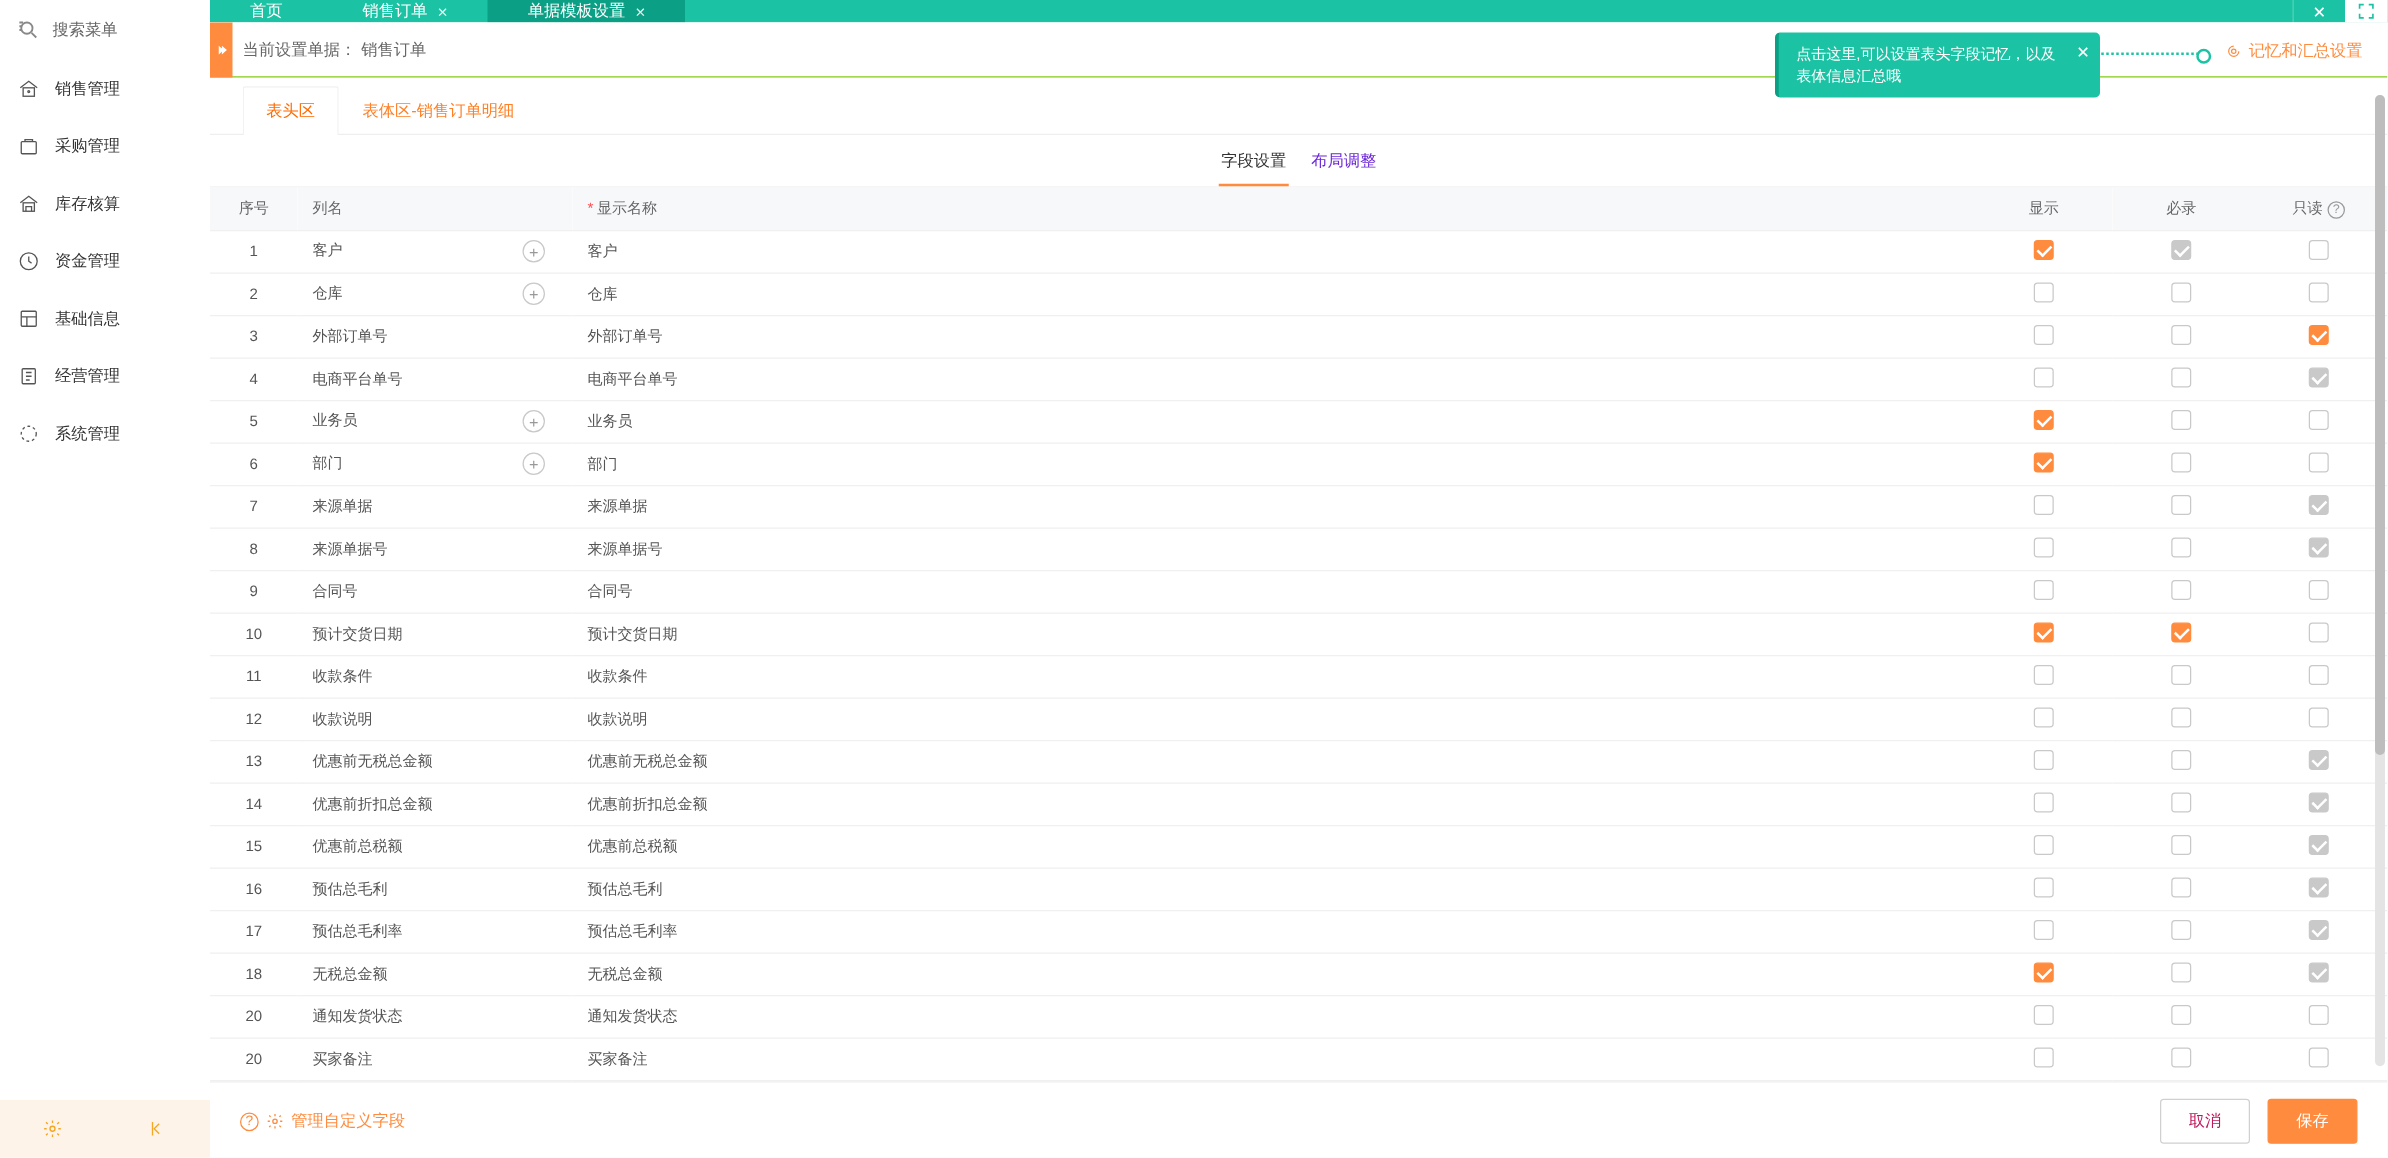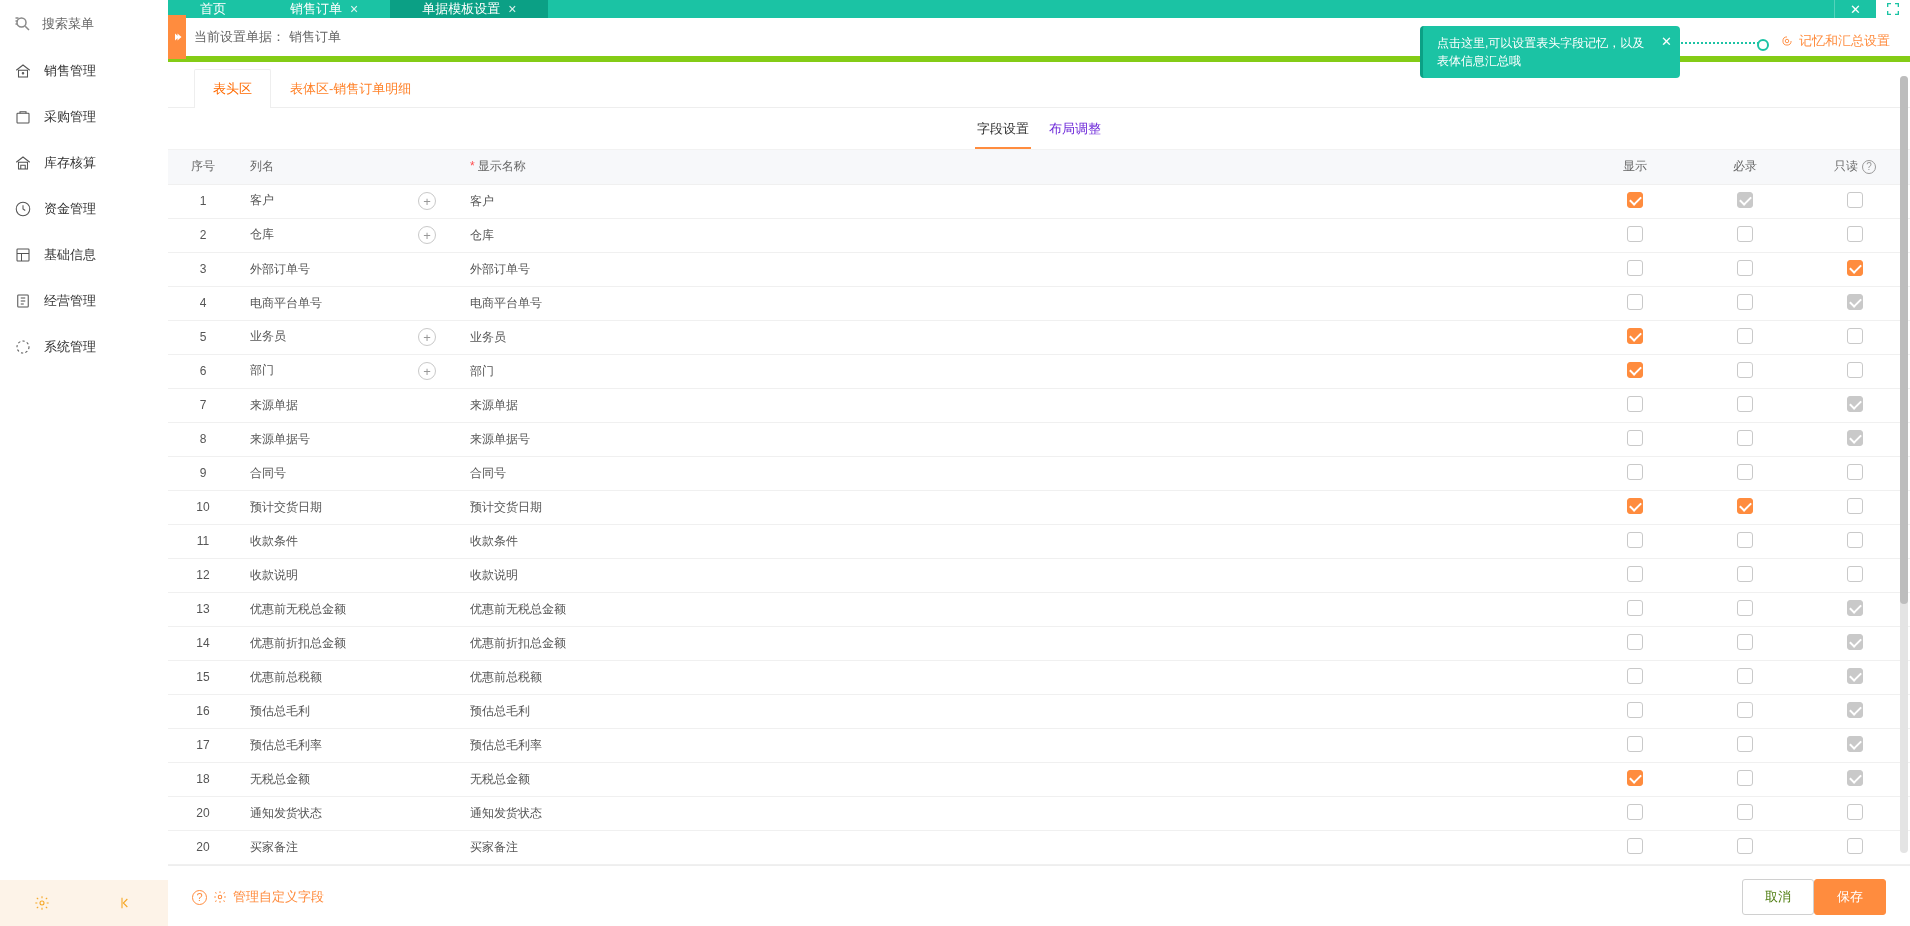--- a/index.html
+++ b/index.html
@@ -19,21 +19,21 @@
 .main { flex:1; display:flex; flex-direction:column; background:#fff; }
 .tabbar { height:42px; background:#1bc3a4; display:flex; align-items:stretch; position:relative; }
 .tab { padding:0 32px; display:flex; align-items:center; color:#fff; cursor:pointer; font-size:13px; gap:8px; }
 .tab.active { background:#0ba085; }
 .tab-x { font-size:14px; opacity:.85; cursor:pointer; }
 .tab-close-all { margin-left:auto; width:42px; display:flex; align-items:center; justify-content:center; color:#fff; cursor:pointer; border-left:1px solid rgba(255,255,255,.25); }
 .tab-expand { width:34px; display:flex; align-items:center; justify-content:center; color:#1bc3a4; cursor:pointer; background:#fff; }
 
 .content { flex:1; background:#f5f5f5; padding:0 0 0 0; display:flex; flex-direction:column; position:relative; }
 
-.crumb-row { height:44px; background:#fff; border-bottom:6px solid #84cc16; margin:0; display:flex; align-items:center; position:relative; }
+.crumb-row { height:44px; background:#fff; border-bottom:1px solid #84cc16; margin:0; display:flex; align-items:center; position:relative; }
 .crumb-toggle { width:18px; height:44px; background:#ff8c3e; display:flex; align-items:center; justify-content:center; cursor:pointer; }
 .crumb-toggle svg{ width:12px; height:12px; fill:#fff; }
 .crumb-text { margin-left:8px; color:#666; }
 .crumb-text b { font-weight:400; color:#666; margin-left:4px; }
 .tooltip-box { position:absolute; right:230px; top:8px; background:#1bc3a4; color:#fff; padding:8px 28px 8px 14px; border-radius:4px; font-size:12px; line-height:1.5; max-width:260px; border-left:3px solid #0ba085;}
 .tooltip-box .tip-x { position:absolute; right:8px; top:6px; cursor:pointer; font-size:13px; }
 .tooltip-wire { position:absolute; right:147px; top:24px; width:82px; height:2px; border-top:2px dotted #1bc3a4; }
 .tooltip-wire::after{ content:""; position:absolute; right:-6px; top:-5px; width:8px; height:8px; border:2px solid #1bc3a4; border-radius:50%; background:#fff; }
 .memory-link { position:absolute; right:20px; top:14px; color:#ff8c3e; cursor:pointer; display:flex; align-items:center; gap:5px; font-size:13px;}
 .memory-link svg{ width:14px; height:14px; stroke:#ff8c3e; fill:none; stroke-width:1.6;}
@@ -64,22 +64,22 @@
 .chk.on{ background:#ff8c3e; border-color:#ff8c3e;}
 .chk.on::after{ content:""; position:absolute; left:4px; top:1px; width:5px; height:9px; border:solid #fff; border-width:0 2px 2px 0; transform:rotate(45deg);}
 .chk.dis{ background:#f2f2f2; cursor:not-allowed;}
 .chk.dis.on{ background:#c9c9c9; border-color:#c9c9c9;}
 .chk.dis.on::after{ border-color:#fff;}
 
 .footer-bar{ height:64px; border-top:1px solid #eee; display:flex; align-items:center; padding:0 24px; background:#fff;}
 .custom-link{ color:#ff8c3e; cursor:pointer; display:flex; align-items:center; gap:6px;}
 .custom-link .q{ width:15px; height:15px; border:1px solid #ff8c3e; border-radius:50%; font-size:11px; line-height:13px; text-align:center; color:#ff8c3e;}
 .btn{ height:36px; padding:0 22px; border-radius:3px; cursor:pointer; font-size:13px; display:inline-flex; align-items:center;}
-.btn-default{ background:#fff; border:1px solid #d0d0d0; color:#4d7c0f; margin-left:auto;}
-.btn-primary{ background:#ff8c3e; color:#fff; border:1px solid #ff8c3e; }
+.btn-default{ background:#fff; border:1px solid #d0d0d0; color:#be185d; margin-left:auto;}
+.btn-primary{ background:#ff8c3e; color:#fff; border:1px solid #ff8c3e; margin-left:14px;}
 
 .vscroll-hint{ position:absolute; right:2px; top:58px; bottom:76px; width:8px; background:#e4e4e4; border-radius:4px;}
 .vscroll-hint .thumb{ position:absolute; left:0; right:0; top:0; height:68%; background:#bdbdbd; border-radius:4px;}
 
 col.cseq{width:70px;} col.cname{width:220px;} col.cdisp{} col.cchk{width:110px;}
 </style>
 </head>
 <body>
 
 <div class="app">

